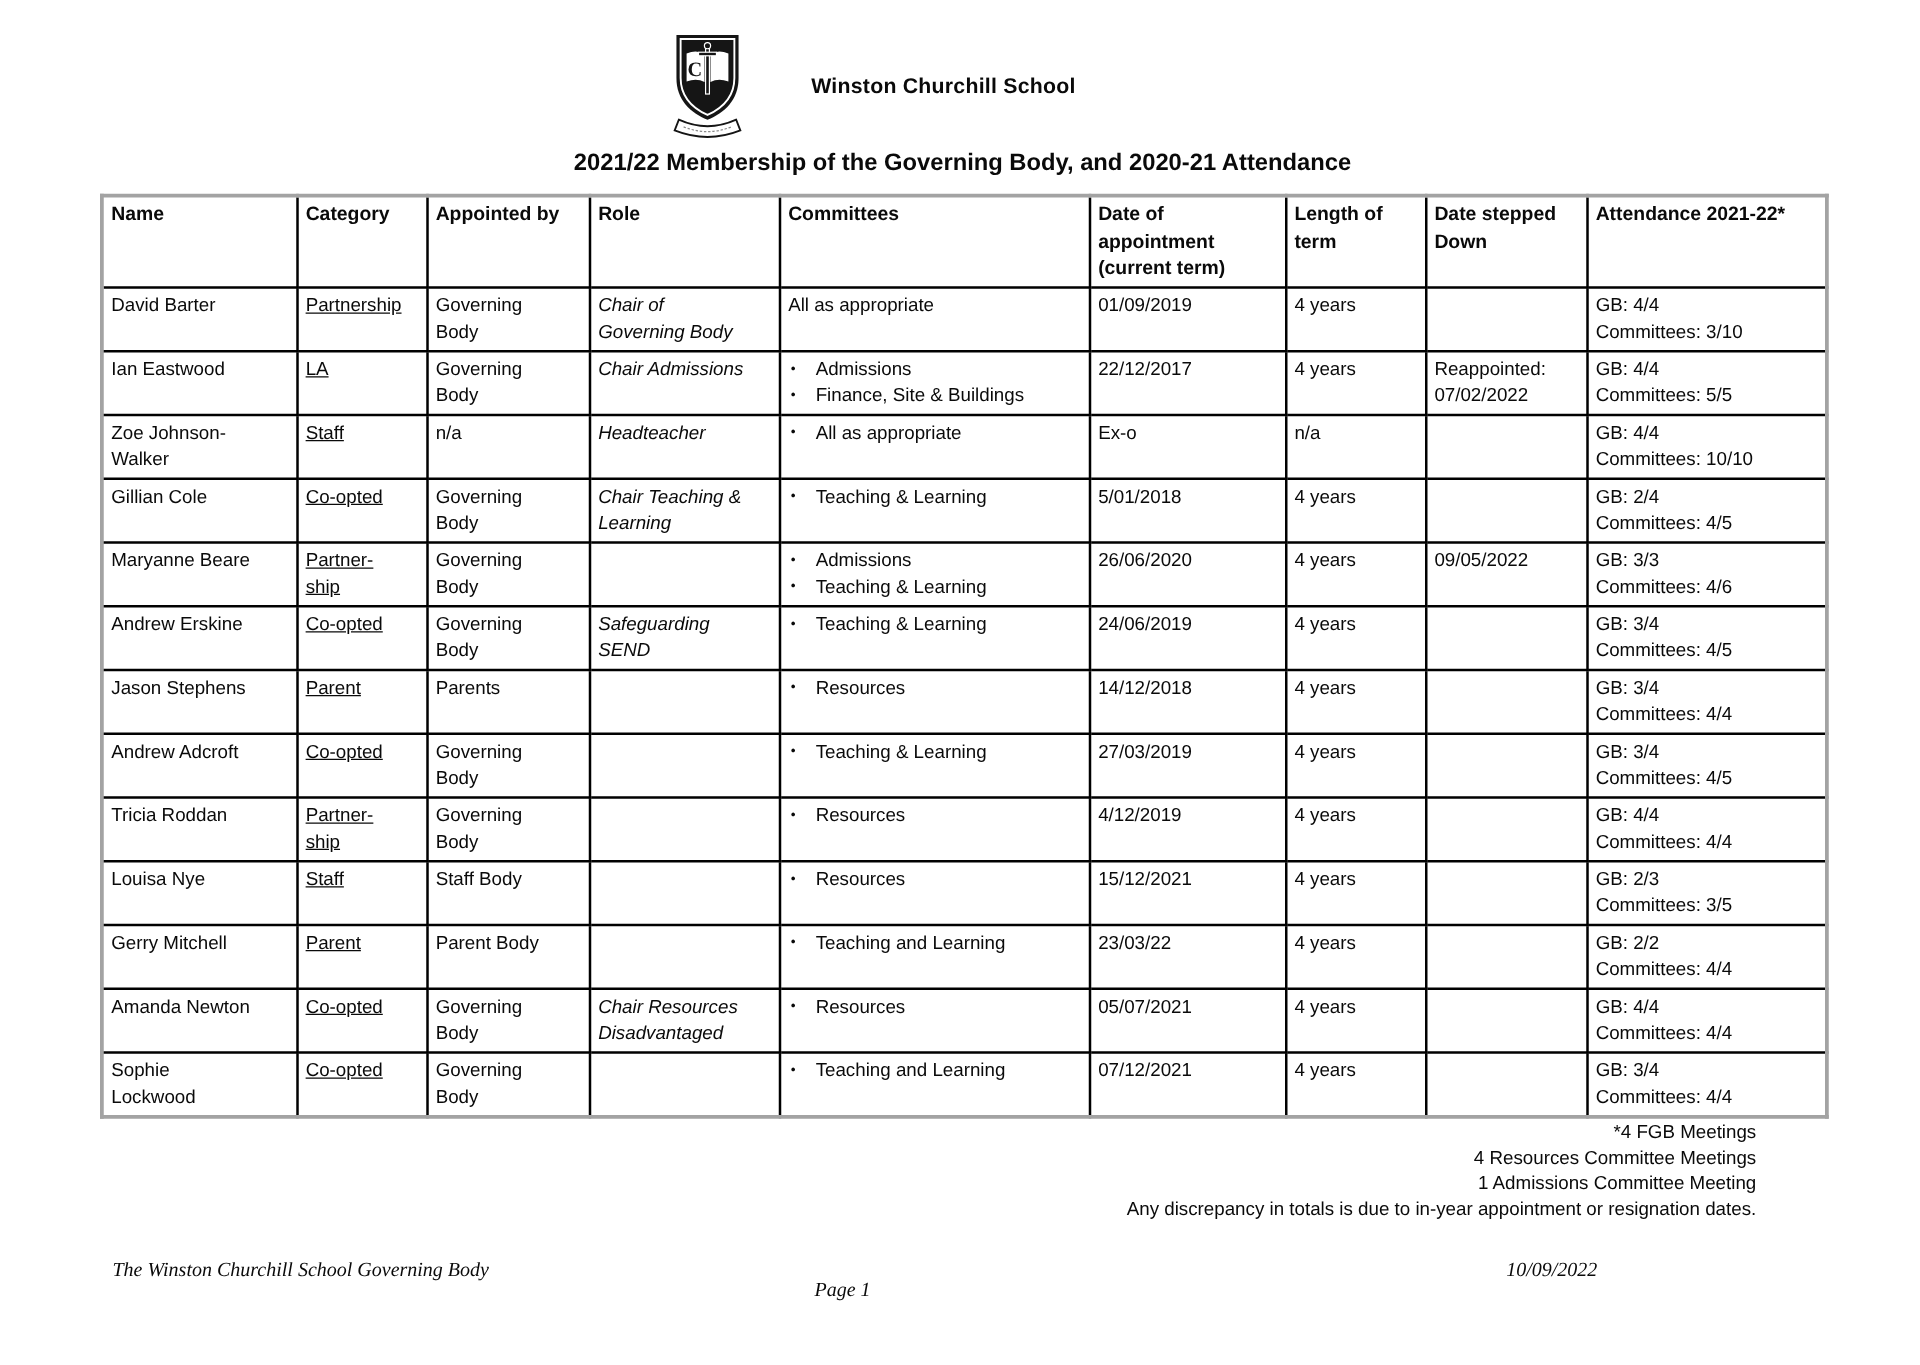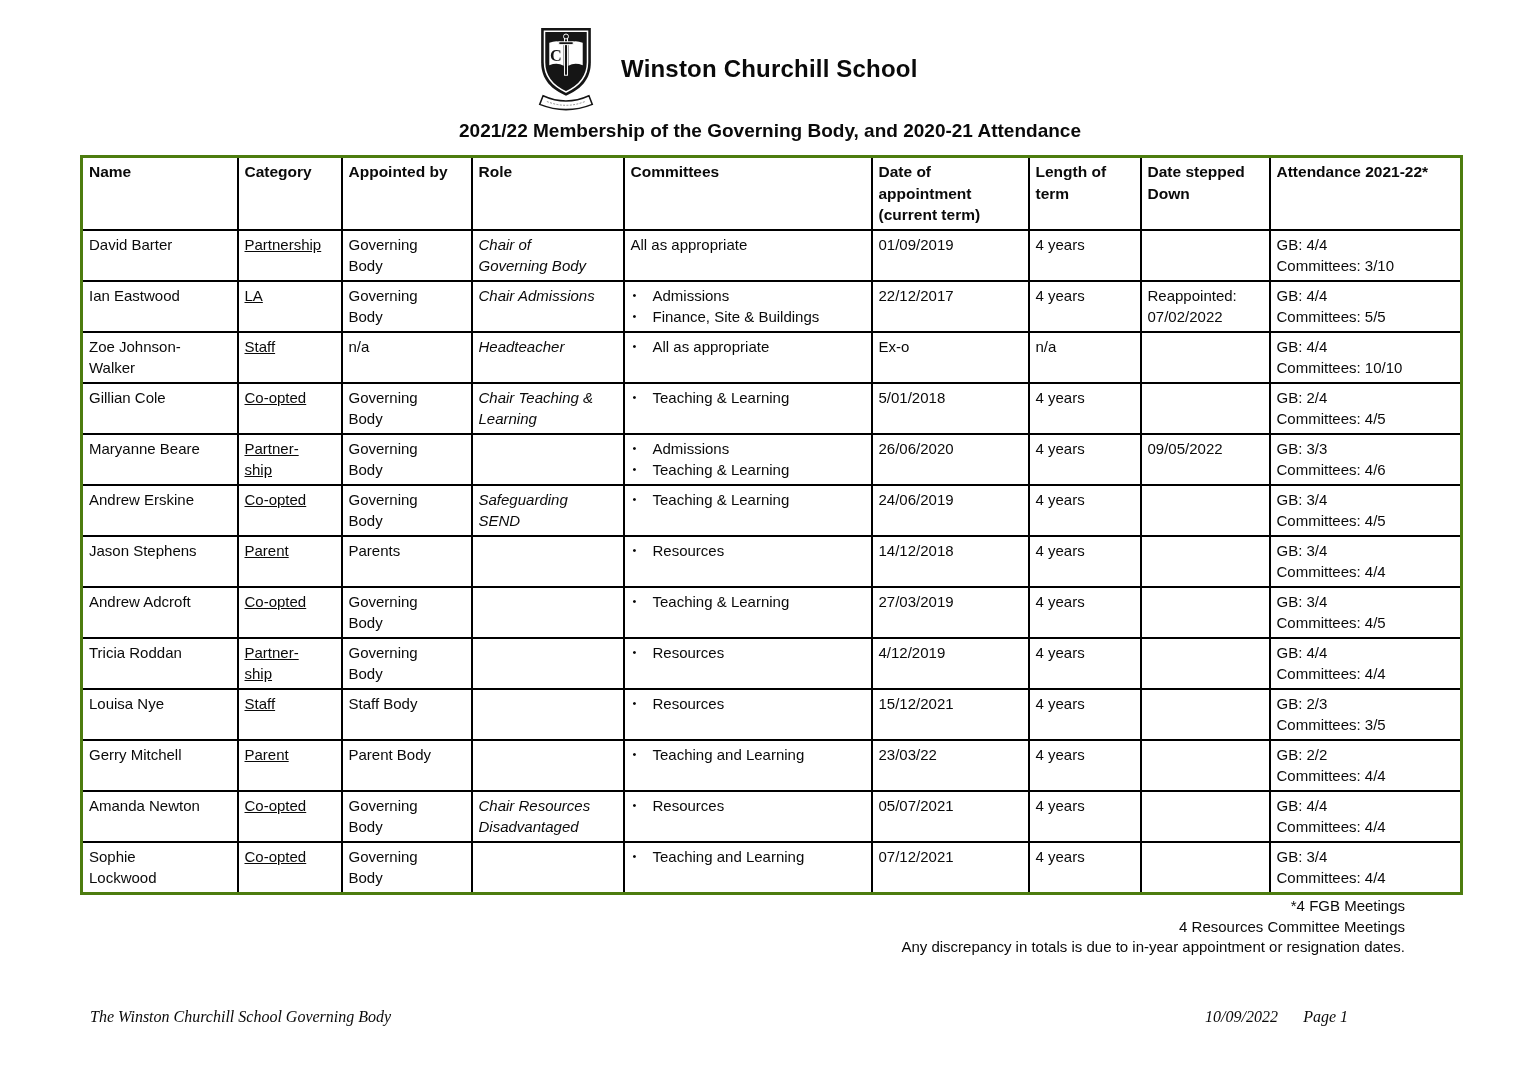--- a/index.html
+++ b/index.html
@@ -13,38 +13,38 @@
   }
 
   
   .school-header {
     position: absolute;
     left: 537px; top: 26px;
     display: flex; align-items: center; gap: 26px;
   }
   .crest { width: 58px; height: 86px; display: block; }
   .school-name {
-    font-size: 24px; font-weight: bold; letter-spacing: 0.2px;
+    font-size: 17px; font-weight: bold; letter-spacing: 0.2px; margin-left: 28px;
   }
 
   
   .doc-title {
     position: absolute;
     left: 80px; top: 120px; width: 1380px;
     text-align: center;
     font-size: 19px; font-weight: bold;
   }
 
   
   .gov-table {
     position: absolute;
     left: 80px; top: 155px; width: 1380px;
     border-collapse: collapse;
     table-layout: fixed;
-    border: 3px solid #4d7c0f;
+    border: 3px solid #a3a3a3;
     font-size: 15px;
   }
   .gov-table th, .gov-table td {
     border: 2px solid #000;
     vertical-align: top;
     padding: 3px 6px;
     line-height: 21.5px;
     overflow: hidden;
   }
   .gov-table th {
@@ -80,21 +80,21 @@
 
   
   .page-footer {
     position: absolute;
     left: 0; top: 1008px; width: 1536px;
     font-family: "Liberation Serif", serif;
     font-style: italic;
     font-size: 16px;
   }
   .footer-left  { position: absolute; left: 90px;  top: 0; }
-  .footer-center{ position: absolute; left: 0; width: 1348px; text-align: right; top: 0; }
+  .footer-center{ position: absolute; left: 0; width: 1348px; text-align: center; top: 16px; }
   .footer-right { position: absolute; left: 1205px; top: 0; }
 </style>
 </head>
 <body>
 
 <div class="school-header">
   <svg class="crest" viewBox="0 0 60 90" aria-hidden="true">
     <path d="M4 2 h52 v36 c0 19 -12 29 -26 35 C16 67 4 57 4 38 Z" fill="#151515"></path>
     <path d="M7.5 5.5 h45 v32.5 c0 16.5 -10.5 25.5 -22.5 31 c-12 -5.5 -22.5 -14.5 -22.5 -31 Z" fill="none" stroke="#ffffff" stroke-width="1.6"></path>
     <path d="M12.5 17.5 q8.5 -3.5 15 0.5 v23.5 q-6.5 -3.5 -15 -0.5 Z" fill="#ffffff"></path>
@@ -572,20 +572,21 @@
           <div class="cell-attendance pre">GB: 3/4
 Committees: 4/4</div>
         </td>
       </tr>
     </tbody>
 </table>
 
 <div class="footnotes">
   <div>*4 FGB Meetings</div>
   <div>4 Resources Committee Meetings</div>
+  <div>1 Admissions Committee Meeting</div>
   <div>Any discrepancy in totals is due to in-year appointment or resignation dates.</div>
 </div>
 
 <div class="page-footer">
   <span class="footer-left">The Winston Churchill School Governing Body</span>
   <span class="footer-center">Page 1</span>
   <span class="footer-right">10/09/2022</span>
 </div>
 
 </body></html>

